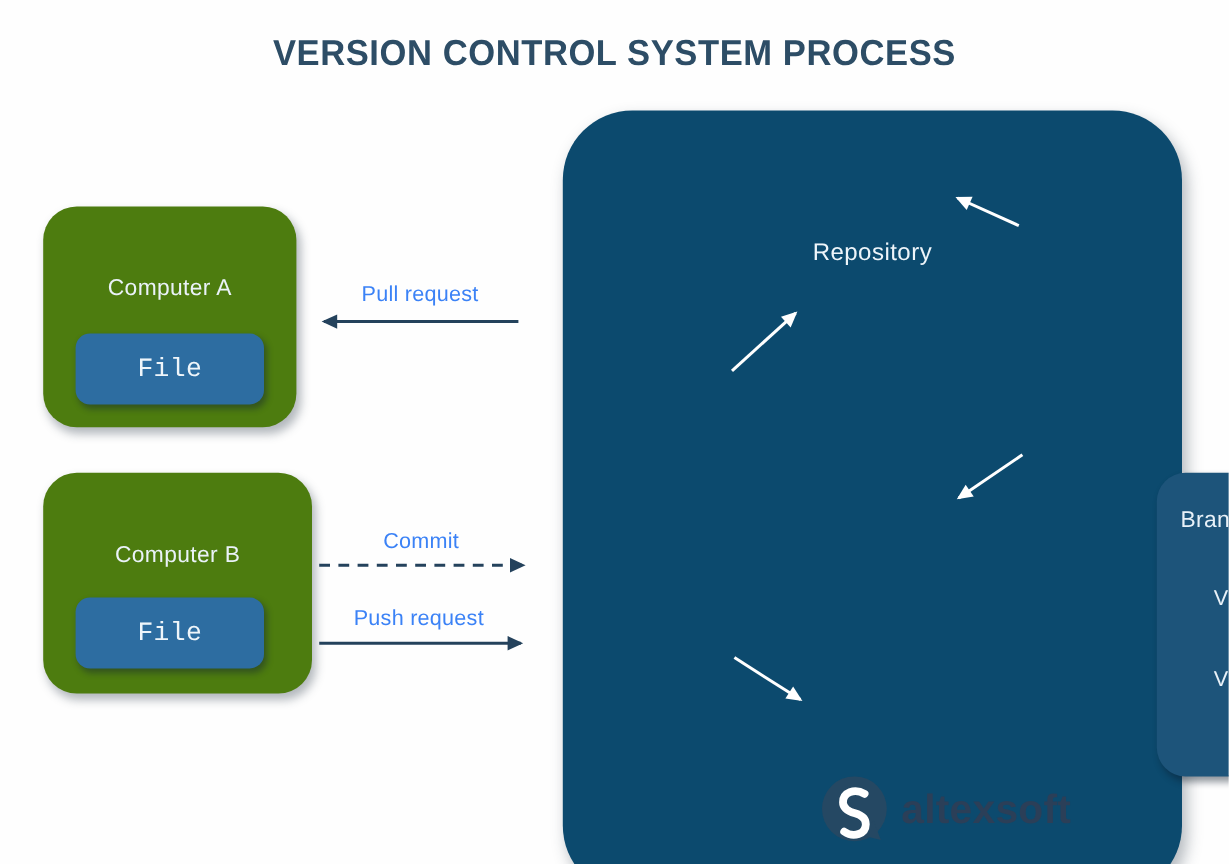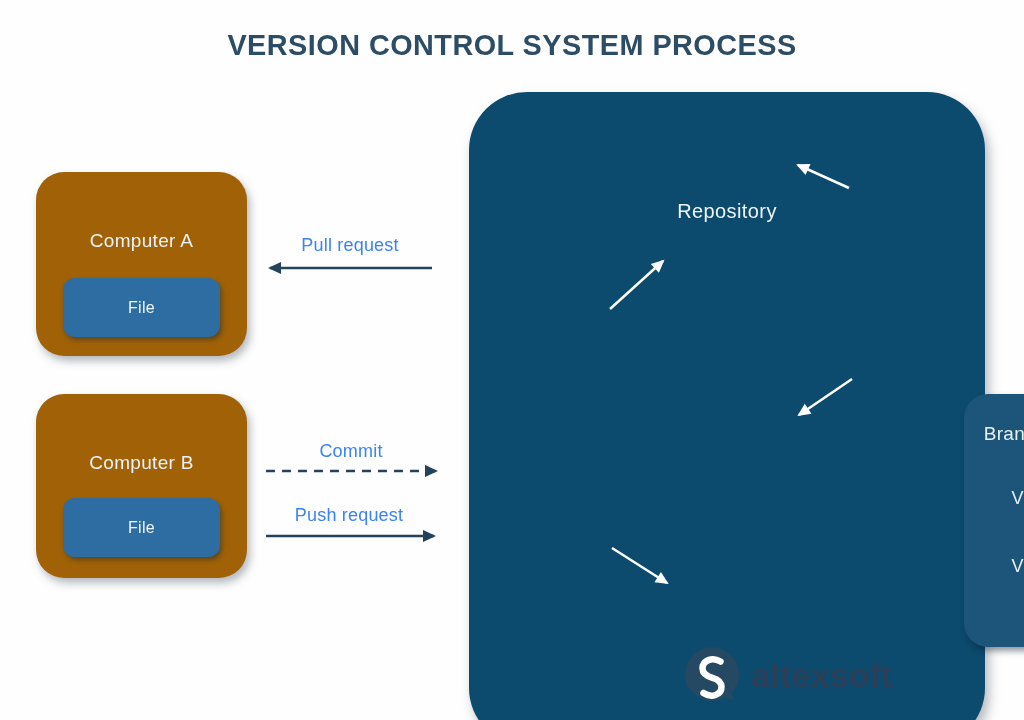--- a/index.html
+++ b/index.html
@@ -6,37 +6,37 @@
   .canvas{
     position:relative;width:1024px;height:720px;background:#fefefe;overflow:hidden;
     font-family:"Liberation Sans","DejaVu Sans",sans-serif;
   }
   .title{
     position:absolute;left:0;right:0;top:28px;margin:0;text-align:center;
     font-size:30px;font-weight:600;letter-spacing:0.5px;color:#2d4d66;
     transform:scaleX(0.96);
   }
   
-  .box{position:absolute;border-radius:28px;background:#a16207;
+  .box{position:absolute;border-radius:28px;background:#4d7c0f;
        box-shadow:3px 5px 8px rgba(40,55,70,0.35);}
   .computer{width:211px;height:184px;left:36px;}
   .computer-a{top:172px;}
-  .computer-b{top:394px;}
+  .computer-b{top:394px;padding-left:13px;}
   .computer-label{
     position:absolute;left:0;right:0;top:58px;text-align:center;
     color:#eaf2f8;font-size:19px;letter-spacing:0.3px;
   }
   .filebox{
     position:absolute;left:27px;width:157px;height:59px;border-radius:12px;
     background:#2d6da1;display:flex;align-items:center;justify-content:center;
     box-shadow:2px 3px 5px rgba(20,35,50,0.45);
   }
   .computer-a .filebox{top:106px;}
   .computer-b .filebox{top:104px;}
-  .file-label{color:#eef5fa;font-size:16px;letter-spacing:0.3px;}
+  .file-label{color:#eef5fa;font-size:22px;letter-spacing:0.3px;font-family:Liberation Mono, monospace;}
   .repository{
     left:469px;top:92px;width:516px;height:654px;border-radius:58px;
     background:#0c4a6e;box-shadow:4px 7px 12px rgba(40,55,70,0.35);
   }
   .repo-label{
     position:absolute;left:0;right:0;top:108px;text-align:center;
     color:#eef5fa;font-size:20px;letter-spacing:0.4px;
   }
   .vbox{position:absolute;background:#1d547a;border-radius:24px;
         box-shadow:3px 4px 6px rgba(10,25,40,0.45);}

